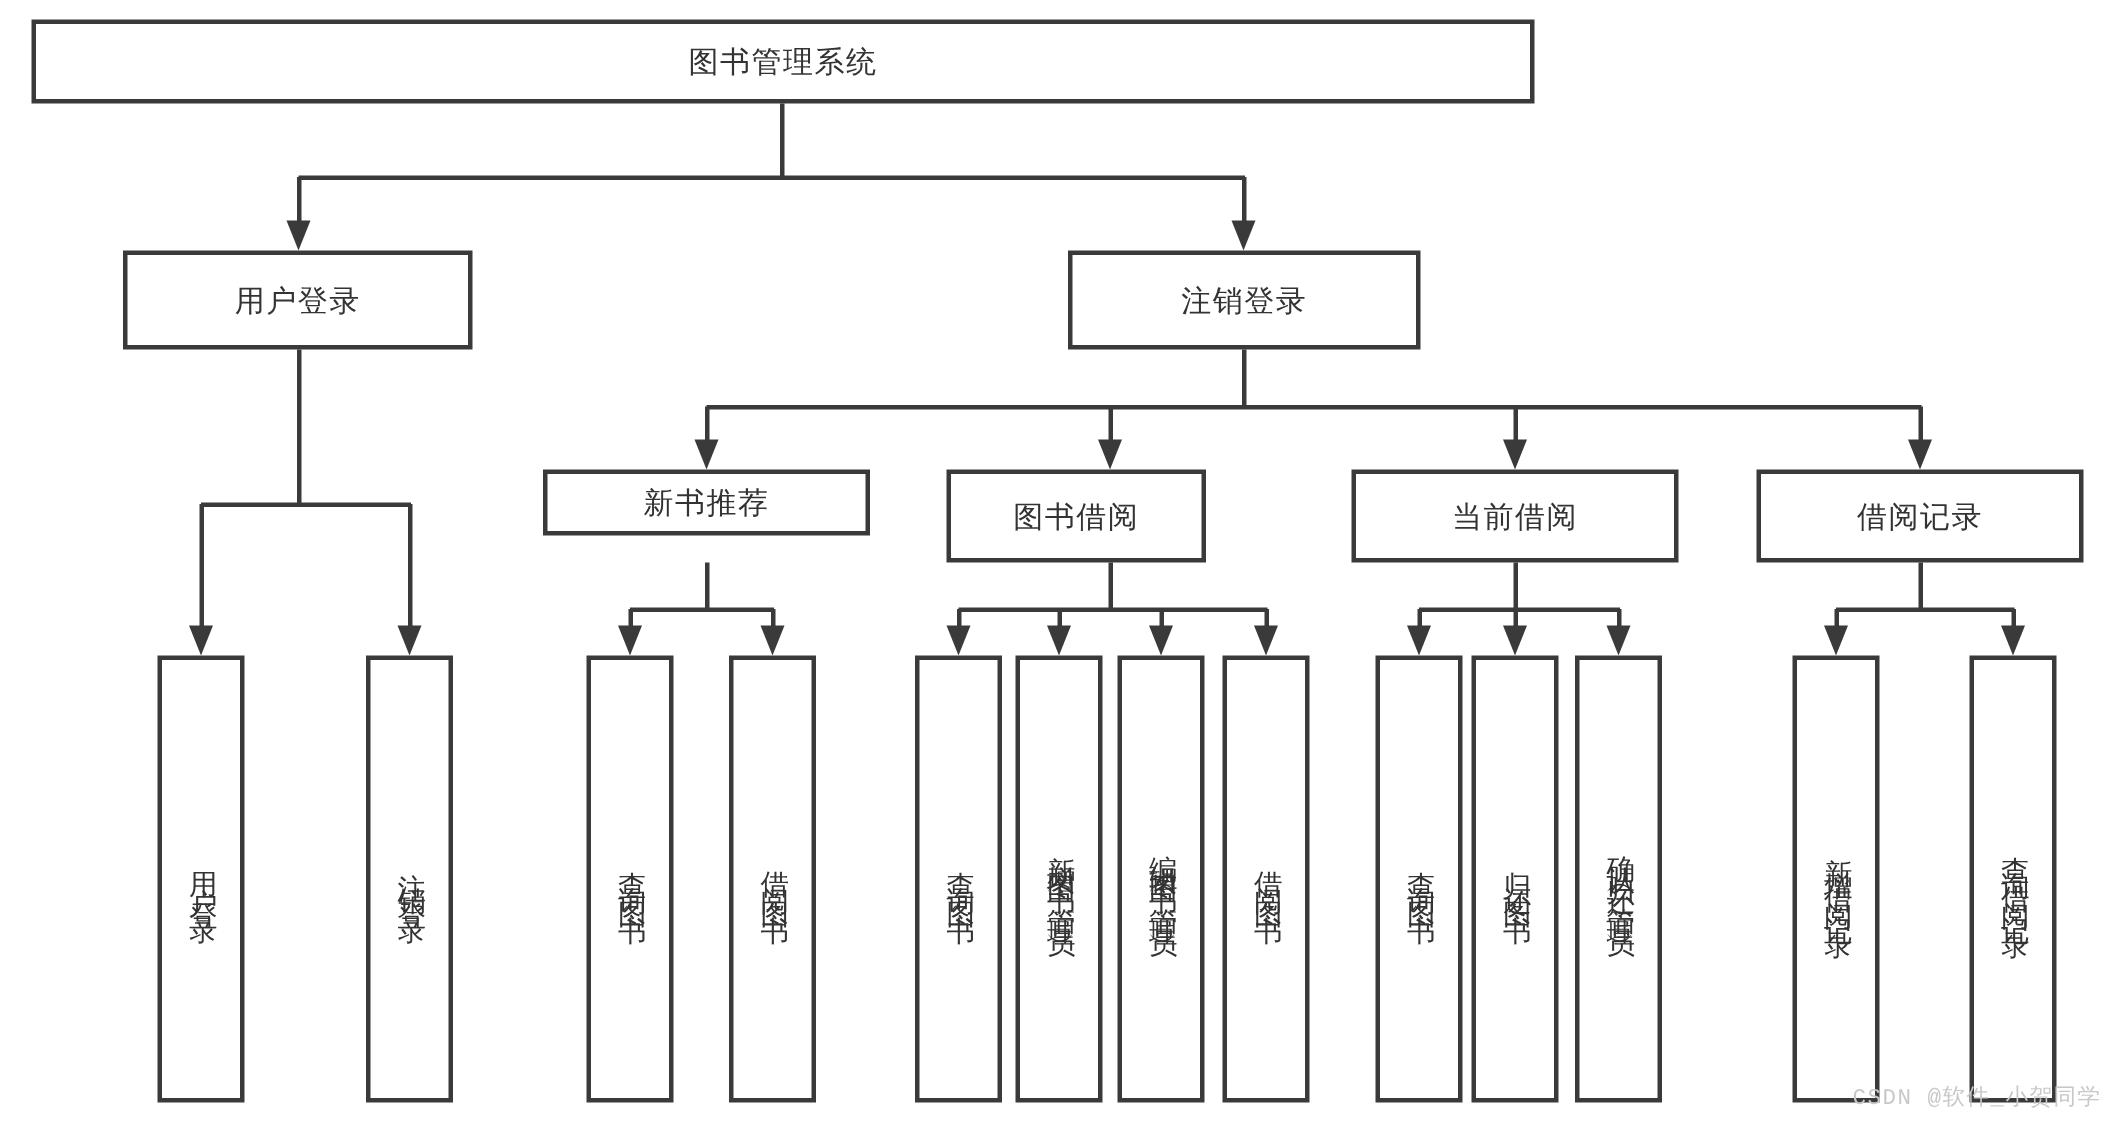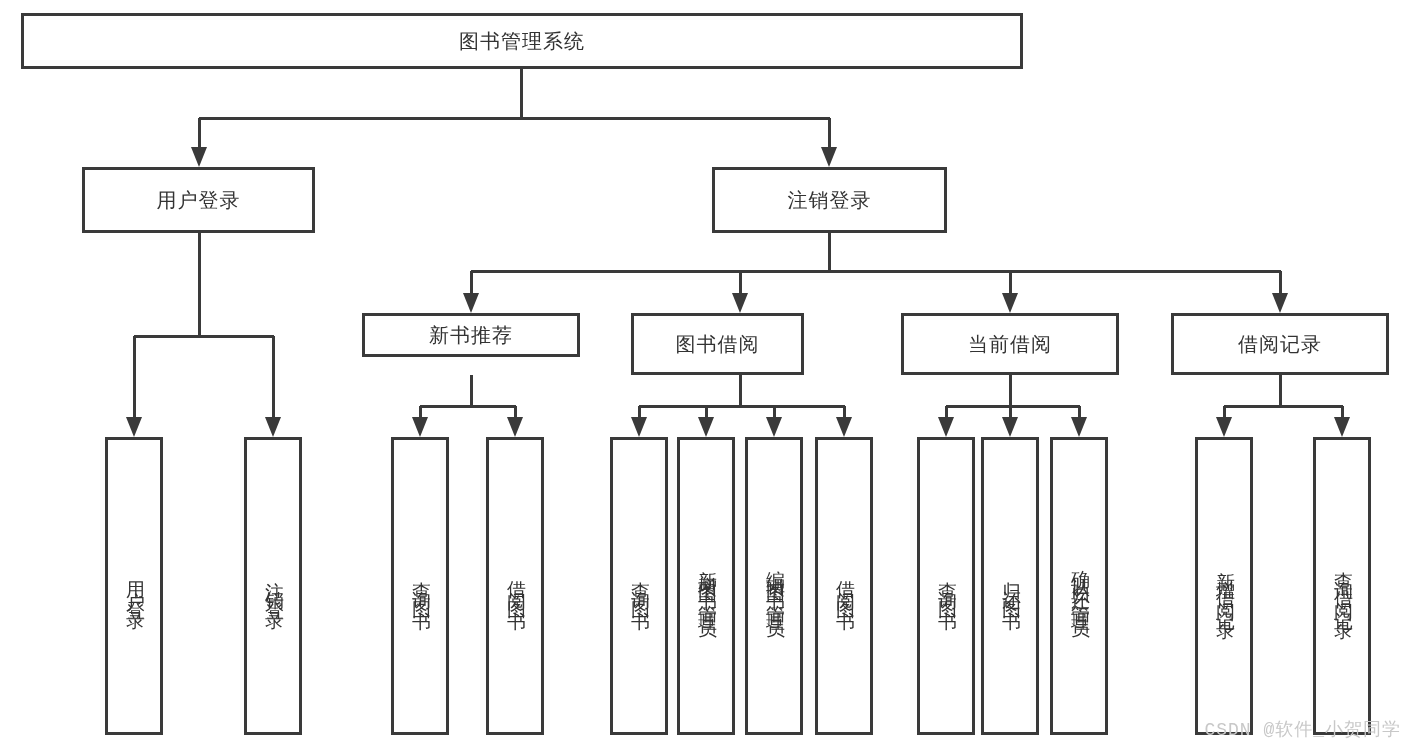--- a/index.html
+++ b/index.html
@@ -41,21 +41,21 @@
     width: 3px; background: var(--line);
   }
   .arrow::after {
     content: ""; position: absolute; left: 0; bottom: 0; width: 0; height: 0;
     border-left: 8px solid transparent; border-right: 8px solid transparent;
     border-top: 20px solid var(--line);
   }
   .watermark {
     position: absolute;
     right: 4px; bottom: 6px;
-    font-size: 18px;
+    font-size: 15px;
     color: var(--wm);
     letter-spacing: 1px;
     white-space: nowrap;
     margin-left: 44px;
   }
 </style>
 </head>
 <body>
 
 <div id="diagram" style="--line: #3a3a3a; --text: #333333; --wm: #c8c8c8; background: rgb(255, 255, 255);">

